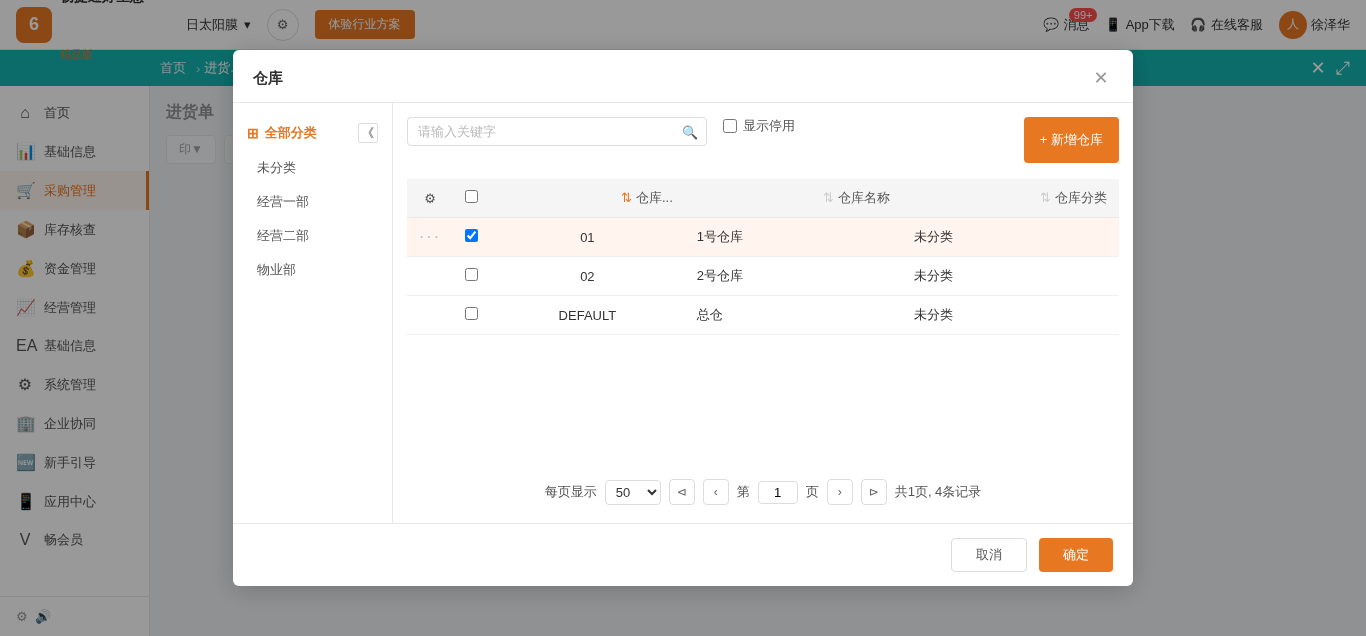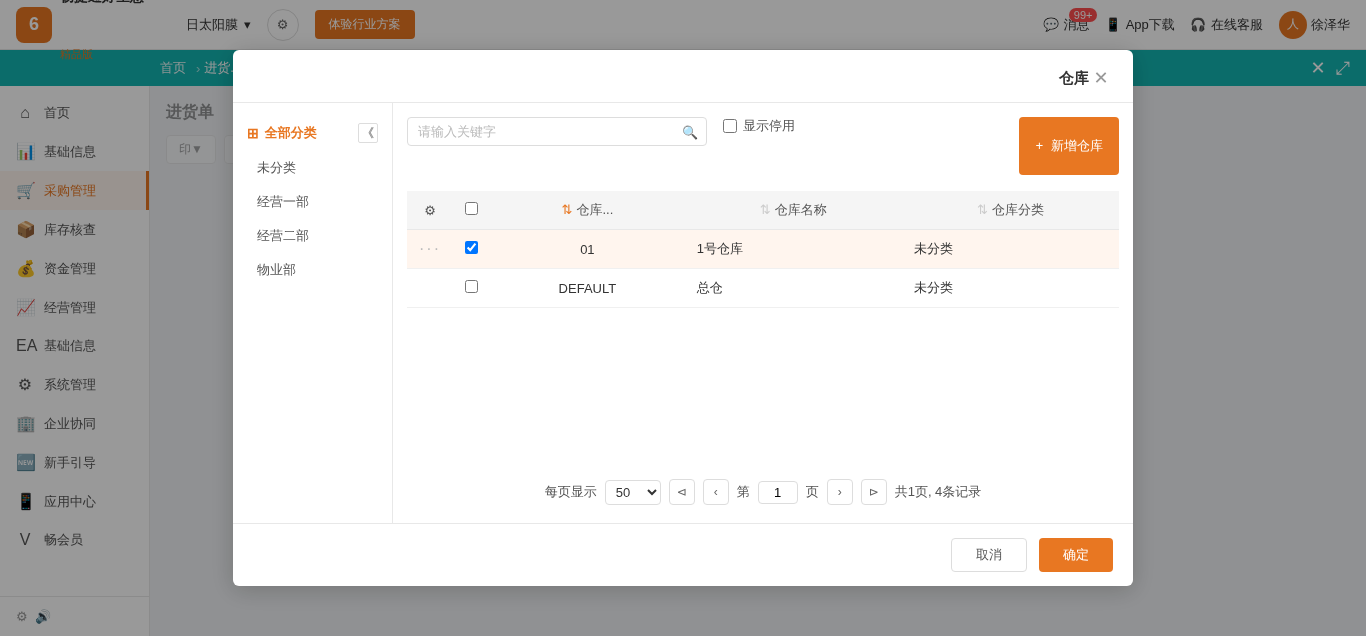--- a/index.html
+++ b/index.html
@@ -124,21 +124,21 @@
       background: #fff;
       border-radius: 6px;
       width: 900px;
       max-width: 95vw;
       box-shadow: 0 4px 24px rgba(0,0,0,0.2);
       position: relative;
     }
     .modal-header {
       padding: 16px 20px 12px;
       border-bottom: 1px solid #e8e8e8;
-      display: flex; align-items: center; justify-content: flex-end;
+      display: flex; align-items: center; justify-content: space-between; gap: 36px;
     }
     .modal-title { font-size: 15px; font-weight: bold; color: #333; }
     .modal-close {
       cursor: pointer; color: #999; font-size: 18px;
       width: 24px; height: 24px; display: flex; align-items: center; justify-content: center;
     }
     .modal-body {
       display: flex;
       min-height: 420px;
     }
@@ -191,35 +191,34 @@
       color: #999; cursor: pointer;
     }
     .show-disabled {
       display: flex; align-items: center; gap: 6px;
       font-size: 13px; color: #555; cursor: pointer;
     }
     .checkbox { width: 14px; height: 14px; accent-color: #e87722; }
     .add-btn {
       background: #e87722; color: white;
       border: none; border-radius: 4px;
-      padding: 20px 16px; cursor: pointer; font-size: 13px;
+      padding: 14px 16px; cursor: pointer; font-size: 13px;
       margin-left: auto;
-      font-family: Liberation Mono, monospace;
     }
 
     
     .data-table {
       width: 100%;
       border-collapse: collapse;
       font-size: 13px;
     }
     .data-table th {
       background: #f5f5f5;
       padding: 10px 12px;
-      text-align: center;
+      text-align: right;
       color: #555;
       border-bottom: 1px solid #e8e8e8;
       font-weight: normal;
     }
     .data-table td {
       padding: 10px 12px;
       border-bottom: 1px solid #f0f0f0;
       color: #333;
     }
     .data-table tr.highlighted td { background: #fff5ee; }
@@ -469,20 +468,31 @@
     <td>1号仓库</td>
     <td>未分类</td>
   </tr>
                 <tr>
     <td class="settings-icon-cell">
       
     </td>
     <td style="text-align:center;">
       <input type="checkbox" style="">
     </td>
+    <td class="row-num">02</td>
+    <td>2号仓库</td>
+    <td>未分类</td>
+  </tr>
+                <tr>
+    <td class="settings-icon-cell">
+      
+    </td>
+    <td style="text-align:center;">
+      <input type="checkbox" style="">
+    </td>
     <td class="row-num">DEFAULT</td>
     <td>总仓</td>
     <td>未分类</td>
   </tr>
               </tbody>
           </table>
         </div>
 
         <div class="pagination-bar">
           <span>每页显示</span>

